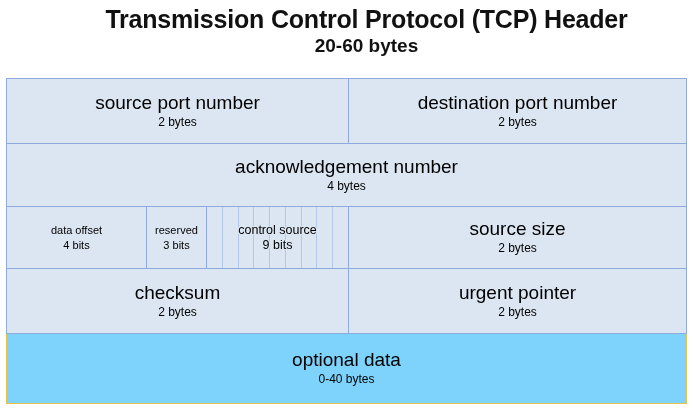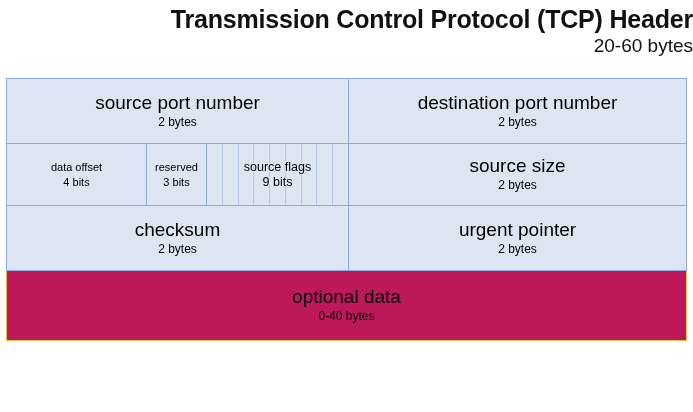--- a/index.html
+++ b/index.html
@@ -16,34 +16,34 @@
   }
 
   .page {
     position: relative;
     width: 693px;
     height: 412px;
   }
 
   
   .title-block {
-    text-align: right;
+    text-align: center;
     padding-top: 4px;
     padding-left: 40px;
   }
   .title-main {
     font-size: 25px;
     font-weight: bold;
     line-height: 30px;
     letter-spacing: -0.2px;
     color: #111111;
   }
   .title-sub {
     font-size: 19px;
-    font-weight: normal;
+    font-weight: bold;
     line-height: 24px;
     color: #111111;
   }
 
   
   .tcp-table {
     position: absolute;
     left: 6px;
     top: 78px;
     width: 680px;
@@ -55,21 +55,21 @@
     background: #dce6f2;
     text-align: center;
     vertical-align: middle;
     padding: 6px;
   }
   .row-std td { height: 52px; }
   .row-tall td { height: 50px; }
   .row-flags td { height: 49px; }
   .row-opt td {
     height: 57px;
-    background: #be185d;
+    background: #7dd3fc;
     border-color: #e8c24f;
   }
 
   .cell-name {
     font-size: 19px;
     line-height: 22px;
     white-space: nowrap;
   }
   .cell-size {
     font-size: 12px;
@@ -136,20 +136,26 @@
           <div class="cell-name">source port number</div>
           <div class="cell-size">2 bytes</div>
         </td>
         <td>
           <div class="cell-name">destination port number</div>
           <div class="cell-size">2 bytes</div>
         </td>
       </tr>
 
 
+      <tr class="row-tall">
+        <td colspan="4">
+          <div class="cell-name">acknowledgement number</div>
+          <div class="cell-size">4 bytes</div>
+        </td>
+      </tr>
 
       <tr class="row-flags">
         <td class="cell-small">
           <div class="cell-name">data offset</div>
           <div class="cell-size">4 bits</div>
         </td>
         <td class="cell-small">
           <div class="cell-name">reserved</div>
           <div class="cell-size">3 bits</div>
         </td>
@@ -159,21 +165,21 @@
             <span class="bit"></span>
             <span class="bit"></span>
             <span class="bit"></span>
             <span class="bit"></span>
             <span class="bit"></span>
             <span class="bit"></span>
             <span class="bit"></span>
             <span class="bit"></span>
           </div>
           <div class="flags-label">
-            <div class="cell-name">source flags</div>
+            <div class="cell-name">control source</div>
             <div class="cell-size">9 bits</div>
           </div>
         </td>
         <td>
           <div class="cell-name">source size</div>
           <div class="cell-size">2 bytes</div>
         </td>
       </tr>
 
       <tr class="row-std">

